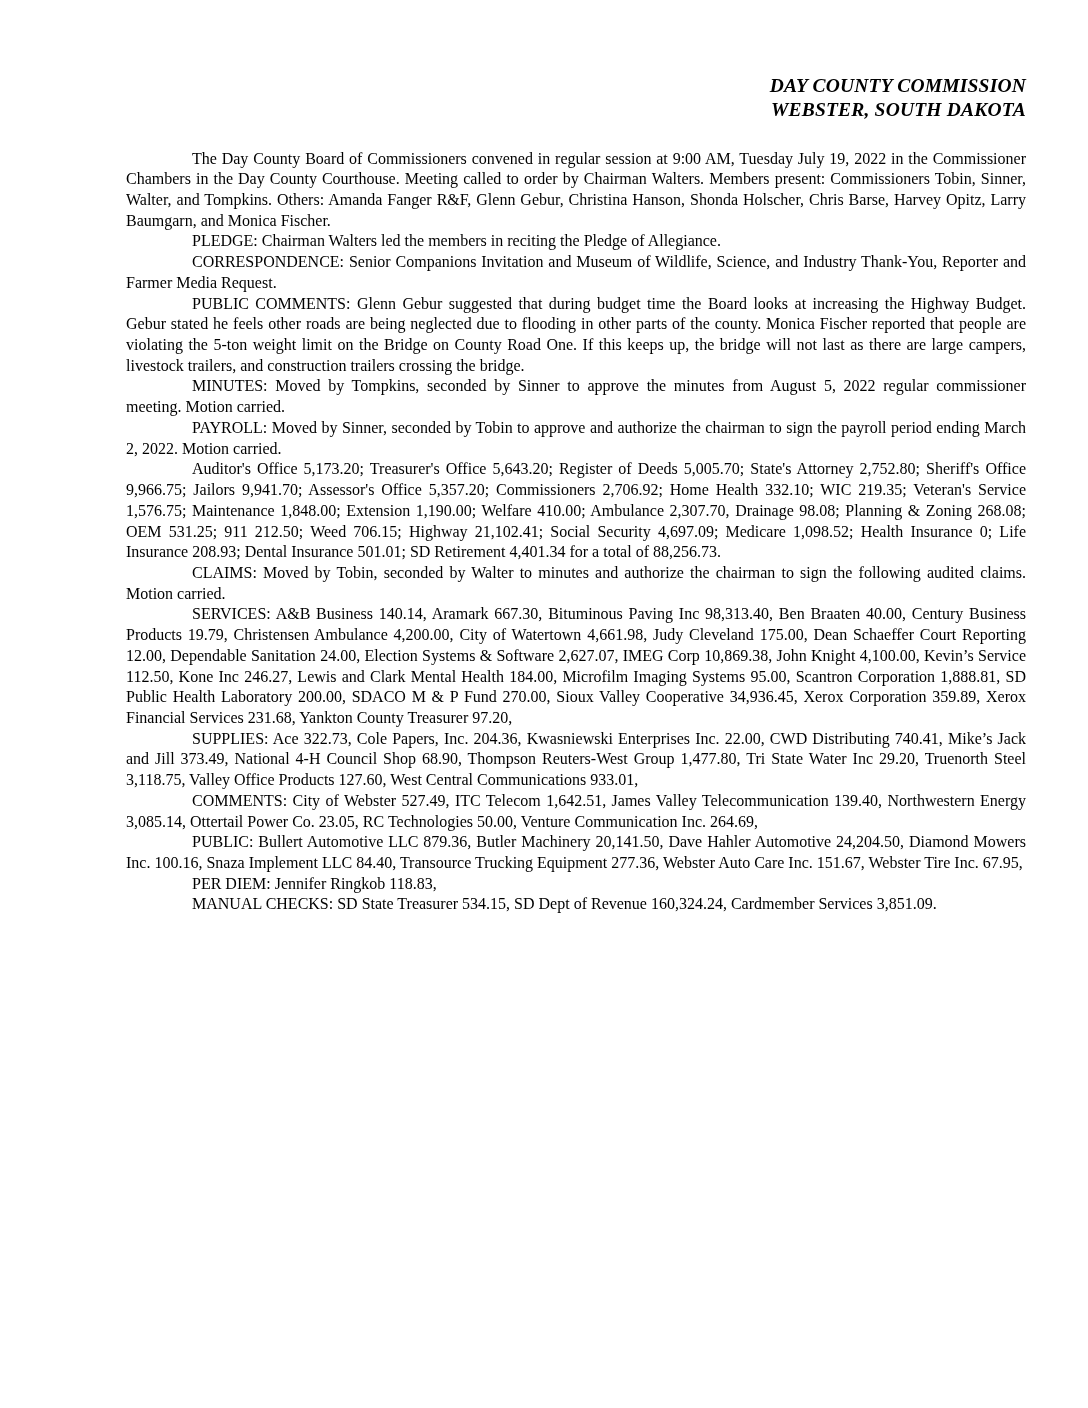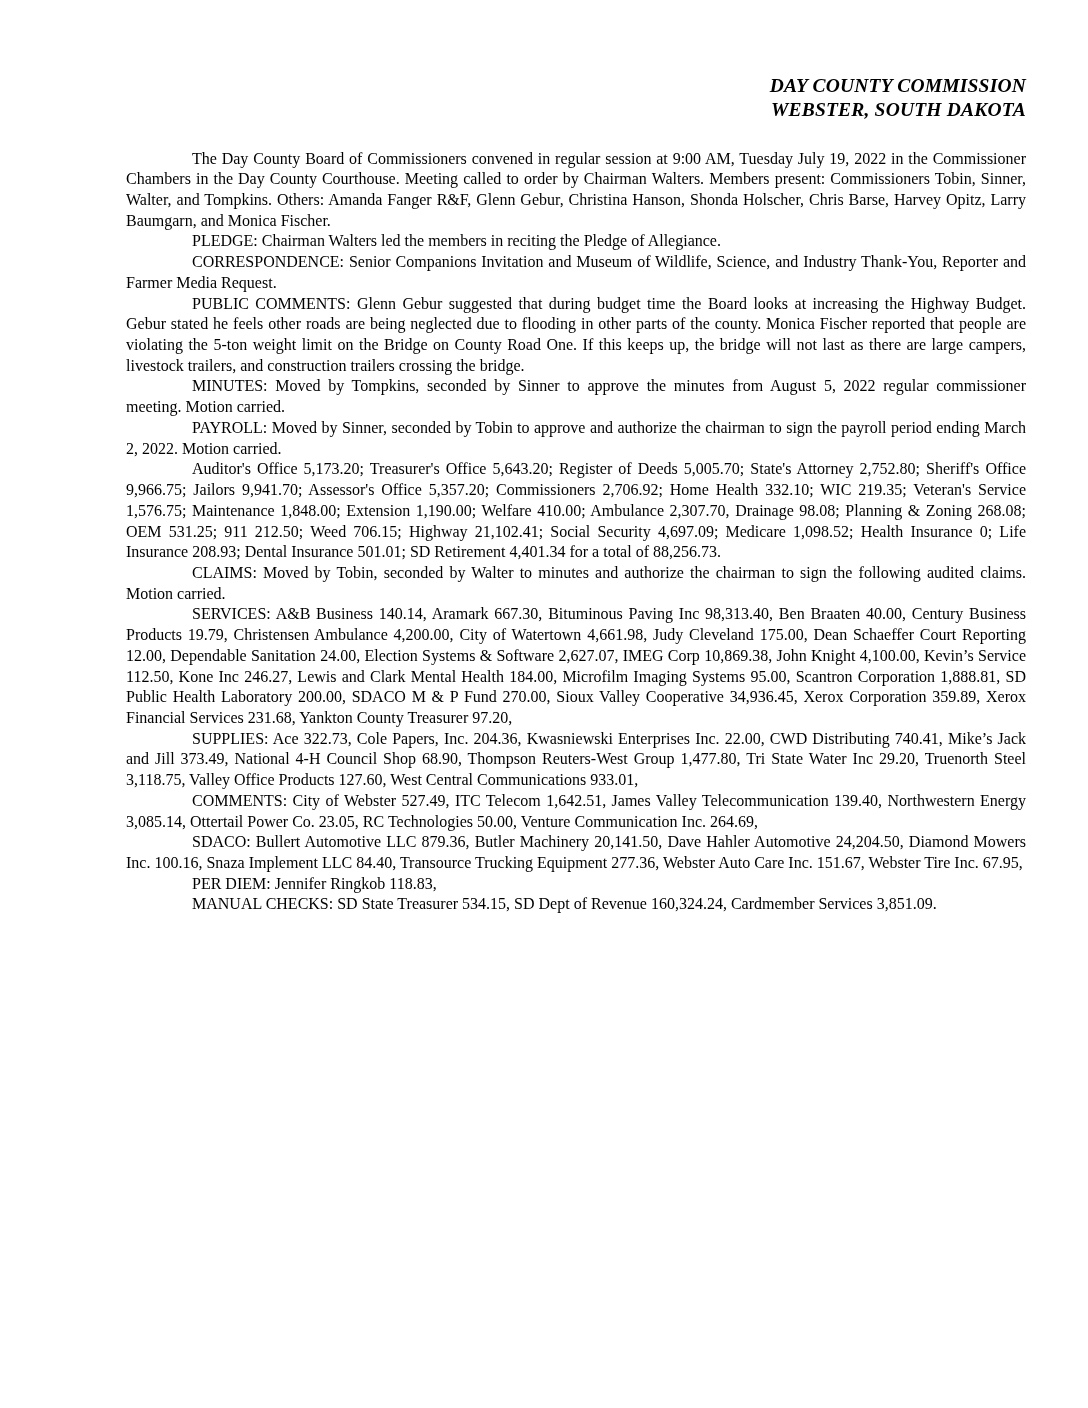--- a/index.html
+++ b/index.html
@@ -78,21 +78,21 @@
     <p class="para"><span class="lead"></span><span>Auditor's Office 5,173.20; Treasurer's Office 5,643.20; Register of Deeds 5,005.70; State's Attorney 2,752.80; Sheriff's Office 9,966.75; Jailors 9,941.70; Assessor's Office 5,357.20; Commissioners 2,706.92; Home Health 332.10; WIC 219.35; Veteran's Service 1,576.75; Maintenance 1,848.00; Extension 1,190.00; Welfare 410.00; Ambulance 2,307.70, Drainage 98.08; Planning &amp; Zoning 268.08; OEM 531.25; 911 212.50; Weed 706.15; Highway 21,102.41; Social Security 4,697.09; Medicare 1,098.52; Health Insurance 0; Life Insurance 208.93; Dental Insurance 501.01; SD Retirement 4,401.34 for a total of 88,256.73.</span></p>
 
     <p class="para"><span class="lead">CLAIMS:</span><span> Moved by Tobin, seconded by Walter to minutes and authorize the chairman to sign the following audited claims. Motion carried.</span></p>
 
     <p class="para"><span class="lead">SERVICES:</span><span> A&amp;B Business 140.14, Aramark 667.30, Bituminous Paving Inc 98,313.40, Ben Braaten 40.00, Century Business Products 19.79, Christensen Ambulance 4,200.00, City of Watertown 4,661.98, Judy Cleveland 175.00,  Dean Schaeffer Court Reporting 12.00, Dependable Sanitation 24.00, Election Systems &amp; Software 2,627.07, IMEG Corp 10,869.38, John Knight 4,100.00, Kevin’s Service 112.50, Kone Inc 246.27, Lewis and Clark Mental Health 184.00, Microfilm Imaging Systems 95.00, Scantron Corporation 1,888.81, SD Public Health Laboratory 200.00, SDACO M &amp; P Fund 270.00, Sioux Valley Cooperative 34,936.45, Xerox Corporation 359.89, Xerox Financial Services 231.68, Yankton County Treasurer 97.20,</span></p>
 
     <p class="para"><span class="lead">SUPPLIES:</span><span> Ace 322.73, Cole Papers, Inc. 204.36, Kwasniewski Enterprises Inc. 22.00, CWD Distributing 740.41, Mike’s Jack and Jill 373.49, National 4-H Council Shop 68.90, Thompson Reuters-West Group 1,477.80, Tri State Water Inc 29.20, Truenorth Steel 3,118.75, Valley Office Products 127.60, West Central Communications 933.01,</span></p>
 
     <p class="para"><span class="lead">COMMENTS:</span><span> City of Webster 527.49, ITC Telecom 1,642.51, James Valley Telecommunication 139.40, Northwestern Energy 3,085.14, Ottertail Power Co. 23.05, RC Technologies 50.00, Venture Communication Inc. 264.69,</span></p>
 
-    <p class="para"><span class="lead">SDACO:</span><span> Bullert Automotive LLC 879.36, Butler Machinery 20,141.50, Dave Hahler Automotive 24,204.50, Diamond Mowers Inc. 100.16, Snaza Implement LLC 84.40, Transource Trucking Equipment 277.36, Webster Auto Care Inc. 151.67, Webster Tire Inc. 67.95,</span></p>
+    <p class="para"><span class="lead">PUBLIC:</span><span> Bullert Automotive LLC 879.36, Butler Machinery 20,141.50, Dave Hahler Automotive 24,204.50, Diamond Mowers Inc. 100.16, Snaza Implement LLC 84.40, Transource Trucking Equipment 277.36, Webster Auto Care Inc. 151.67, Webster Tire Inc. 67.95,</span></p>
 
     <p class="para"><span class="lead">PER DIEM:</span><span> Jennifer Ringkob 118.83,</span></p>
 
 
     <p class="para"><span class="lead">MANUAL CHECKS:</span><span> SD State Treasurer 534.15, SD Dept of Revenue 160,324.24, Cardmember Services 3,851.09.</span></p>
 
   </div>
 </div>
 
 </body></html>

